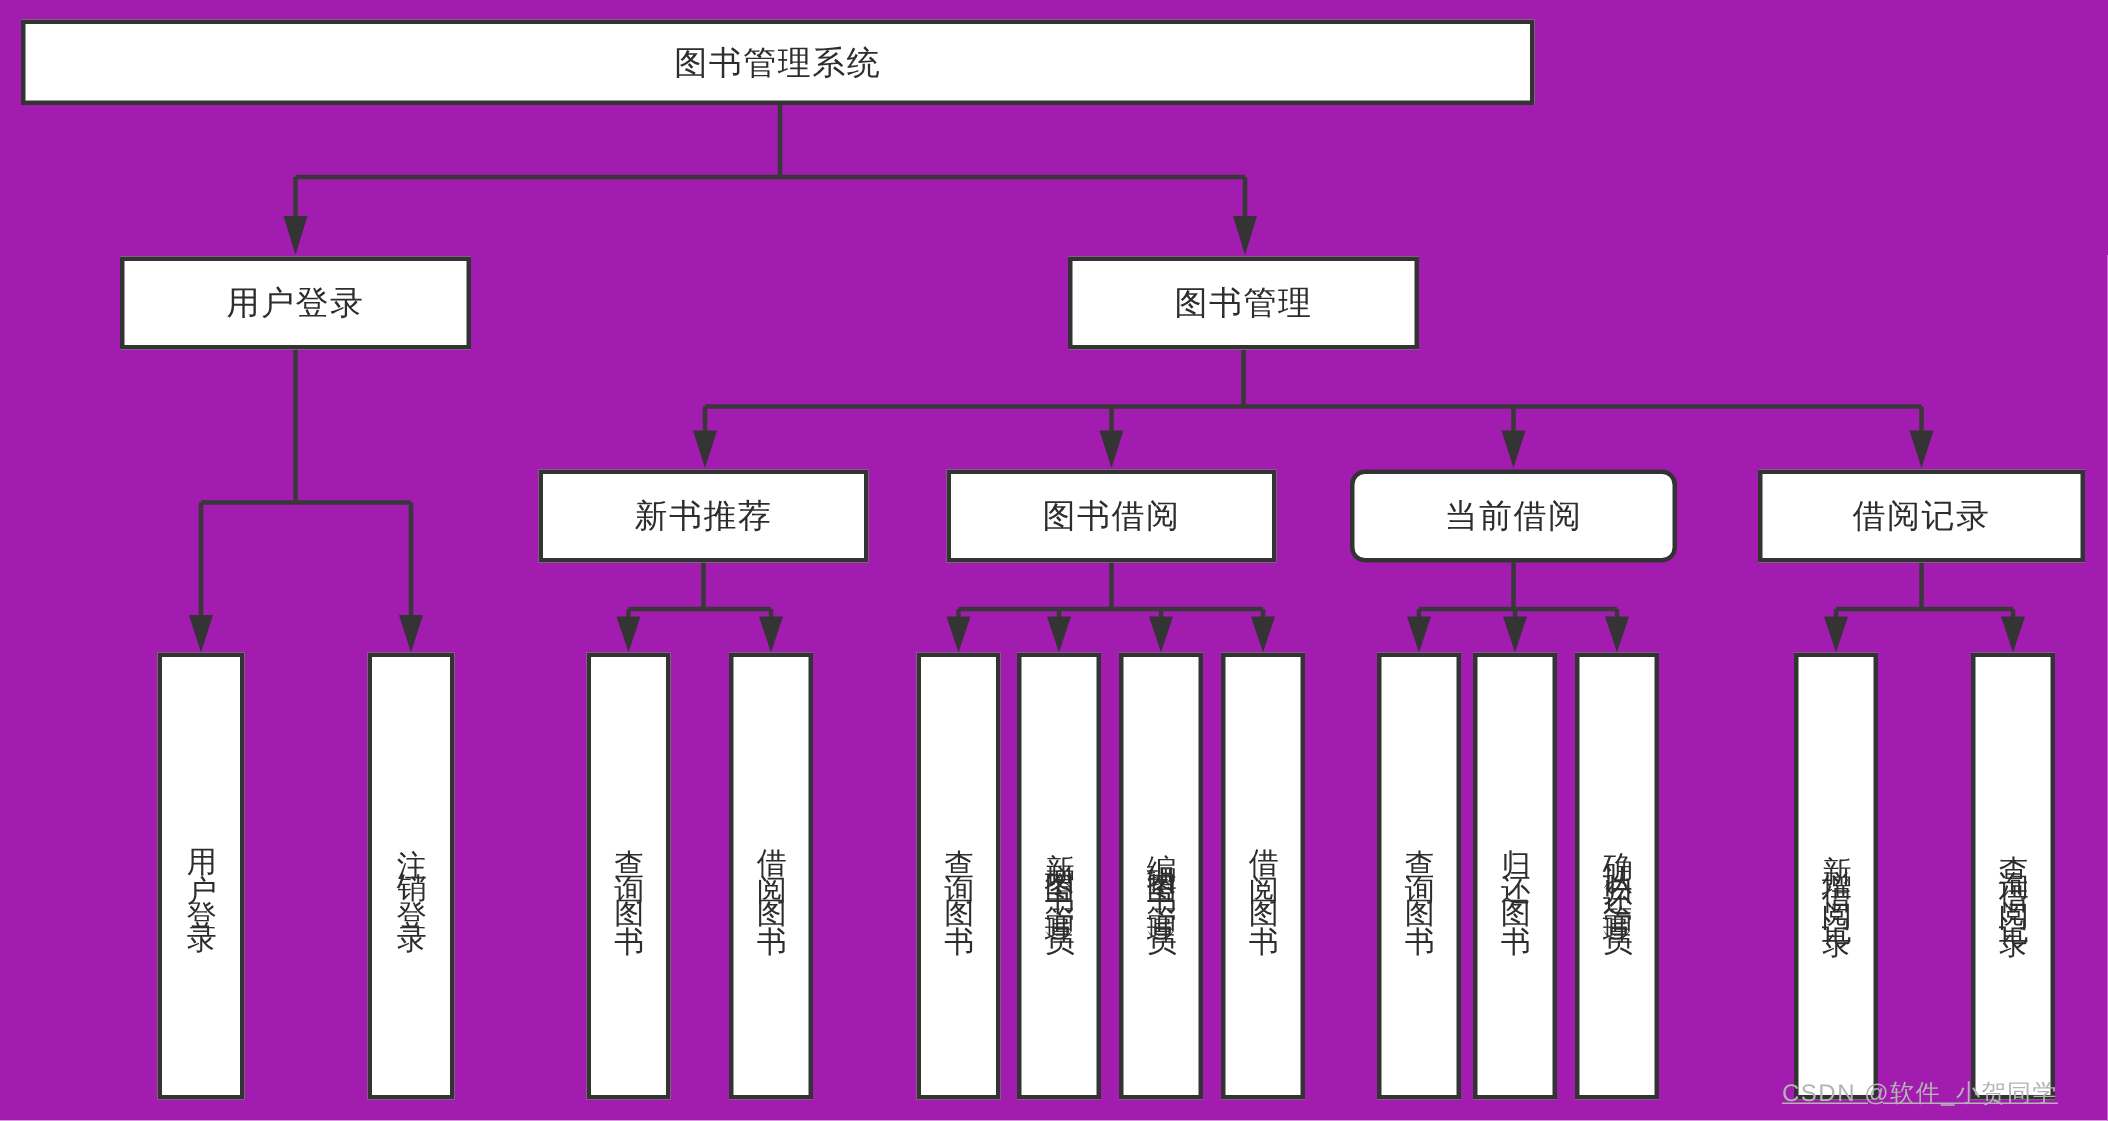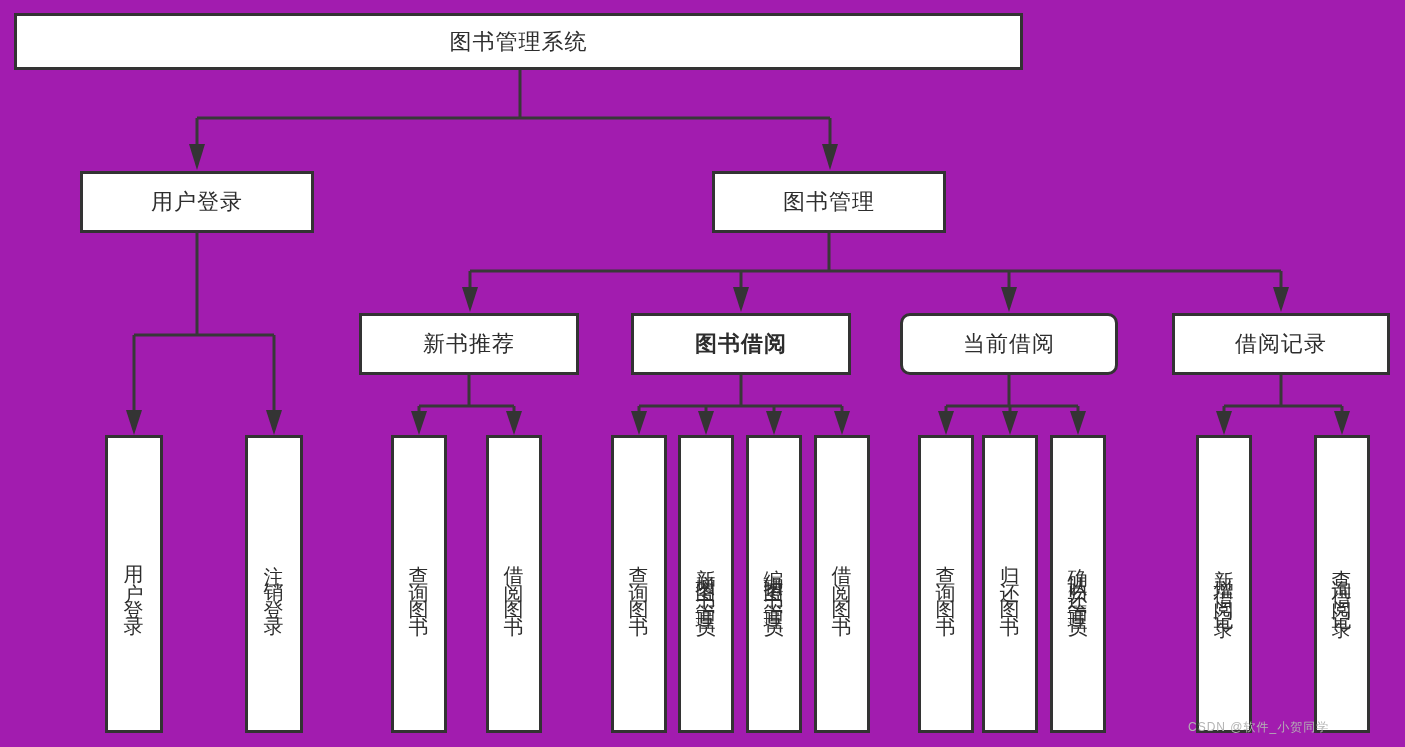--- a/index.html
+++ b/index.html
@@ -42,24 +42,25 @@
     font-size: 20px;
     letter-spacing: 17px;
     line-height: 1;
   }
   .v-node.mid  { letter-spacing: 10px; }
   .v-node.long { letter-spacing: 7px; }
   .watermark {
     position: absolute;
     left: 1188px;
     top: 719px;
-    font-size: 12px;
+    font-size: 16px;
     color: #b4b4b4;
     letter-spacing: 1px;
     white-space: nowrap;
+    text-decoration: underline;
   }
 </style>
 </head>
 <body>
 
 <div class="stage">
 
   <svg class="connectors" viewBox="0 0 1405 747" xmlns="http://www.w3.org/2000/svg">
 
     <path d="M520 69 V118 M197 118 H830 M197 118 V146 M830 118 V146"></path>
@@ -95,21 +96,21 @@
     <polygon points="1216,411 1232,411 1224,435"></polygon>
     <polygon points="1334,411 1350,411 1342,435"></polygon>
   </svg>
 
   <div class="node h-node root-node" style="left:14px; top:13px; width:1009px; height:57px;">图书管理系统</div>
 
   <div class="node h-node" style="left:80px; top:171px; width:234px; height:62px;">用户登录</div>
   <div class="node h-node" style="left:359px; top:313px; width:220px; height:62px;">新书推荐</div>
 
   <div class="node h-node" style="left:712px; top:171px; width:234px; height:62px;">图书管理</div>
-  <div class="node h-node" style="left:631px; top:313px; width:220px; height:62px;font-weight:bold;">图书借阅</div>
+  <div class="node h-node" style="left:631px; top:313px; width:220px; height:62px;">图书借阅</div>
   <div class="node h-node" style="left:900px; top:313px; width:218px; height:62px;border-radius:10px;">当前借阅</div>
   <div class="node h-node" style="left:1172px; top:313px; width:218px; height:62px;">借阅记录</div>
 
   <div class="node v-node" style="left:105px; top:435px; width:58px; height:298px;">用户登录</div>
   <div class="node v-node" style="left:245px; top:435px; width:58px; height:298px;">注销登录</div>
 
   <div class="node v-node" style="left:391px; top:435px; width:56px; height:298px;">查询图书</div>
   <div class="node v-node" style="left:486px; top:435px; width:56px; height:298px;">借阅图书</div>
 
   <div class="node v-node" style="left:611px; top:435px; width:56px; height:298px;">查询图书</div>

